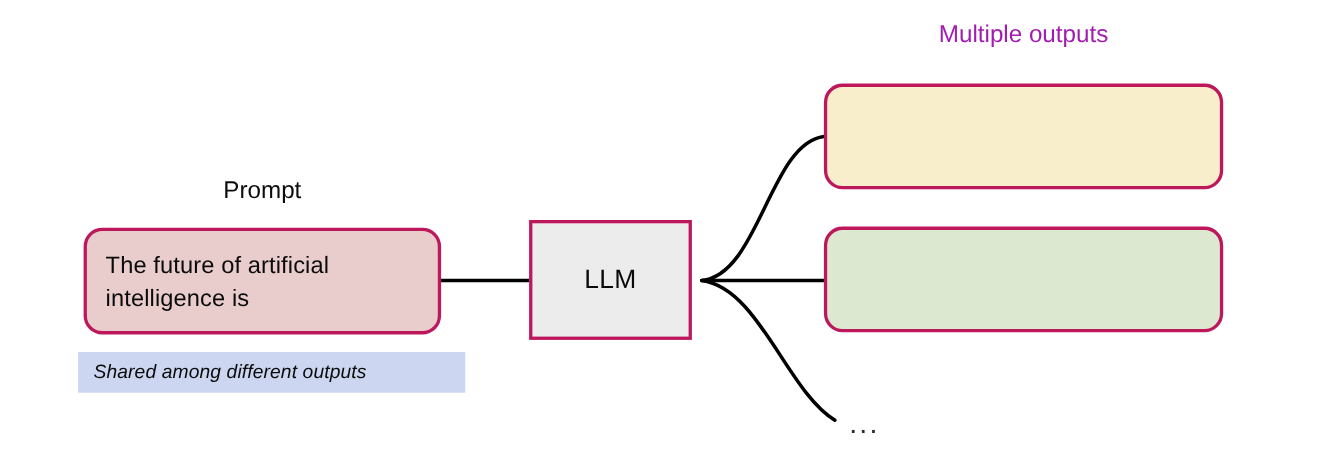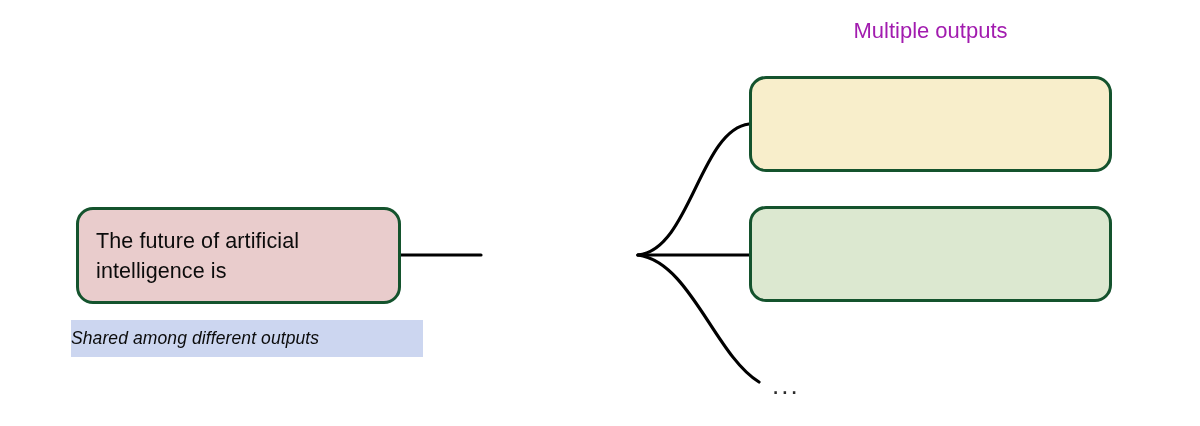--- a/index.html
+++ b/index.html
@@ -28,21 +28,21 @@
     fill: none;
     stroke: #000000;
     stroke-width: 3.2;
     stroke-linecap: round;
   }
 
   
   .node {
     position: absolute;
     box-sizing: border-box;
-    border: 3px solid #14532d;
+    border: 3px solid #be185d;
     display: flex;
     align-items: center;
   }
 
   .node.rounded { border-radius: 17px; }
 
   
   #prompt-box {
     left: 76px;
     top: 207px;
@@ -73,21 +73,21 @@
   
   #shared-note {
     position: absolute;
     left: 71px;
     top: 320px;
     width: 352px;
     height: 37px;
     background: #ccd6f0;
     display: flex;
     align-items: center;
-    padding-left: 0;
+    padding-left: 14px;
     box-sizing: border-box;
   }
   #shared-note-text {
     font-size: 17.5px;
     font-style: italic;
     color: #0b0b0b;
     letter-spacing: 0.1px;
   }
 
   
@@ -158,30 +158,34 @@
 
     <path class="edge" d="M 401 255 L 481 255"></path>
 
     <path class="edge" d="M 638 255 C 690 250 700 130 749 124"></path>
 
     <path class="edge" d="M 638 255 L 749 255"></path>
 
     <path class="edge" d="M 638 255 C 690 262 715 355 759 382"></path>
   </svg>
 
+  <div id="prompt-label">Prompt</div>
 
   <div id="prompt-box" class="node rounded">
     <div id="prompt-text">The future of artificial
 intelligence is</div>
   </div>
 
   <div id="shared-note">
     <span id="shared-note-text">Shared among different outputs</span>
   </div>
 
+  <div id="llm-box" class="node">
+    <span id="llm-text">LLM</span>
+  </div>
 
   <div id="outputs-label">Multiple outputs</div>
 
   <div id="output-box-1" class="node rounded">
     <div class="output-text"></div>
   </div>
 
   <div id="output-box-2" class="node rounded">
     <div class="output-text"></div>
   </div>

